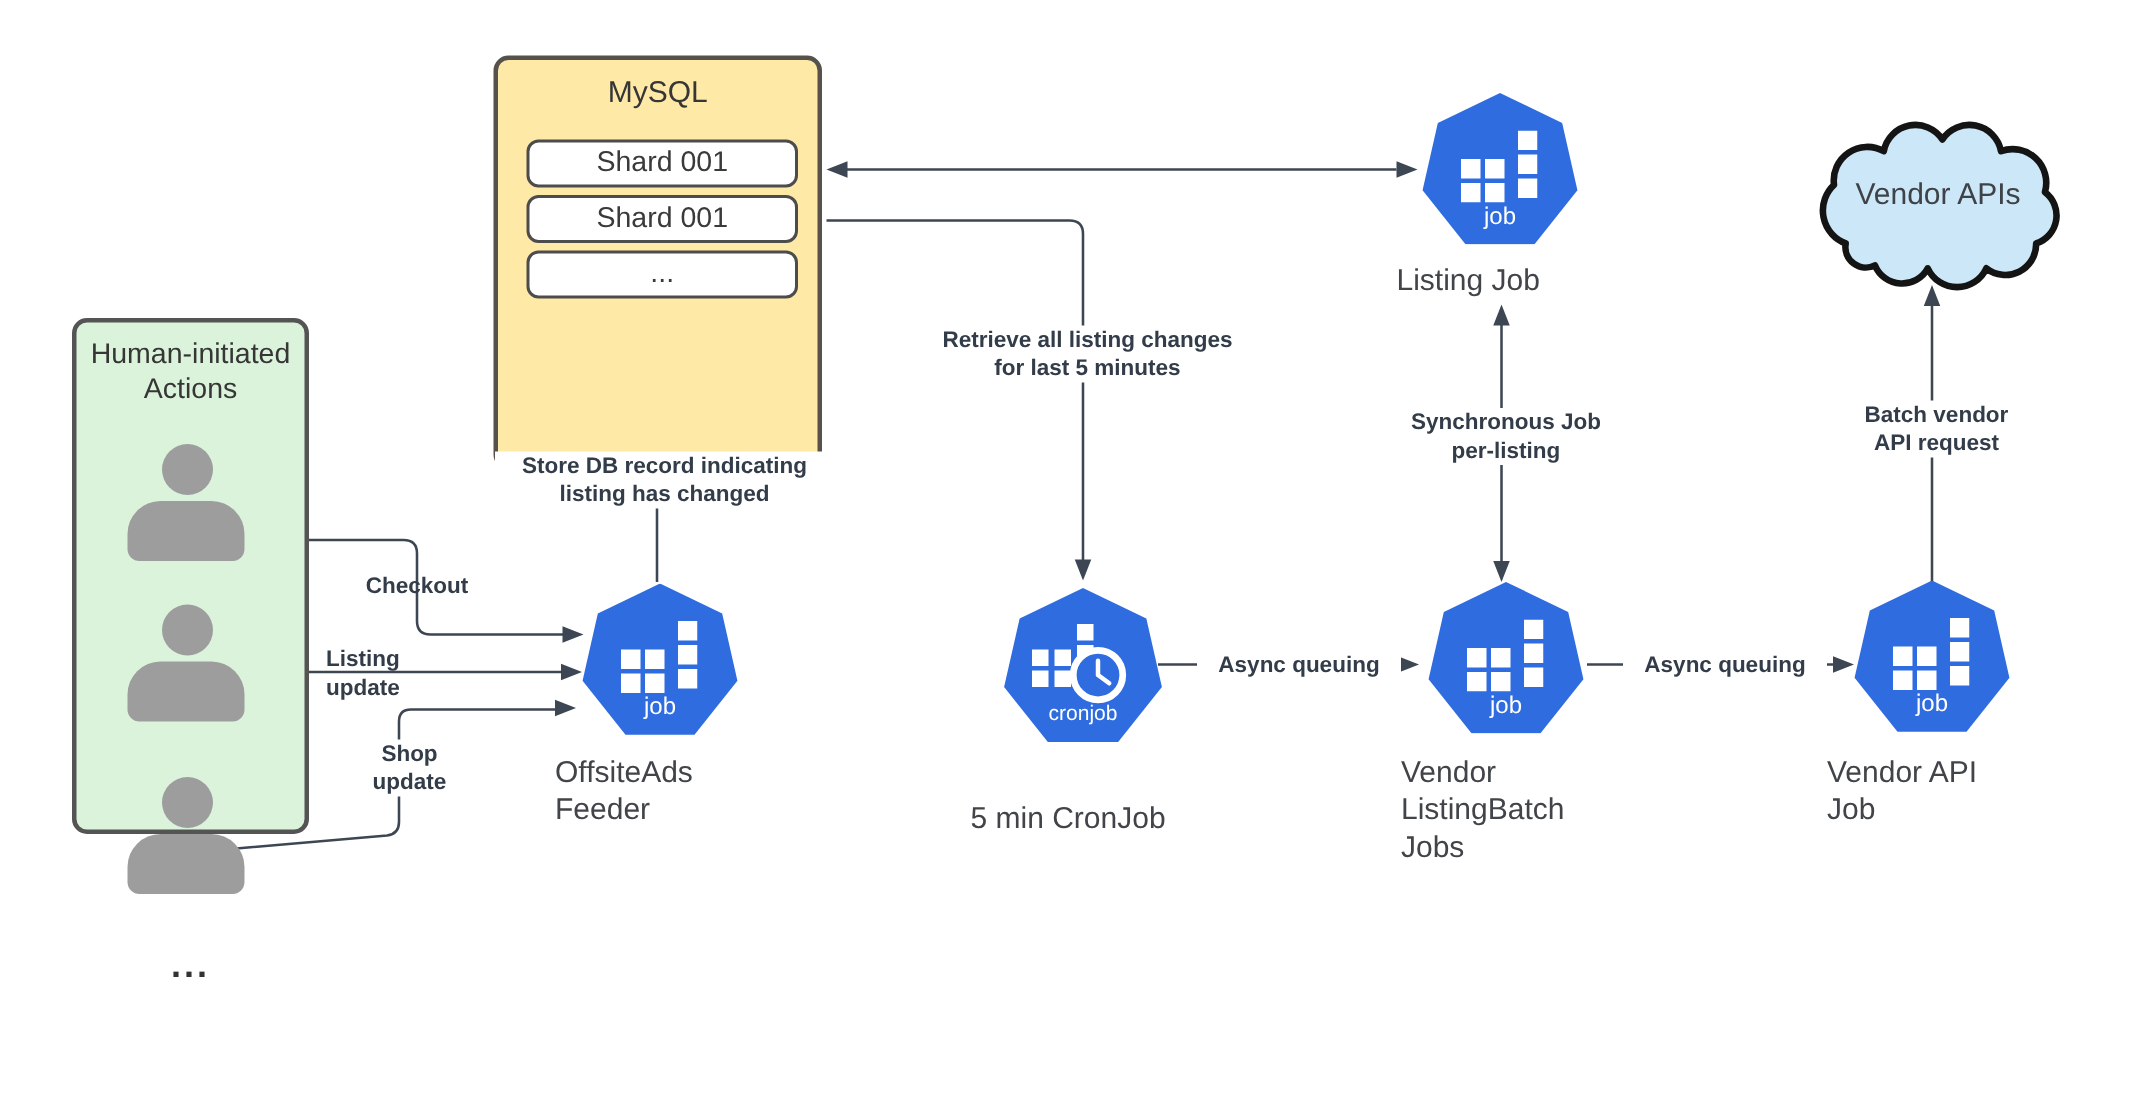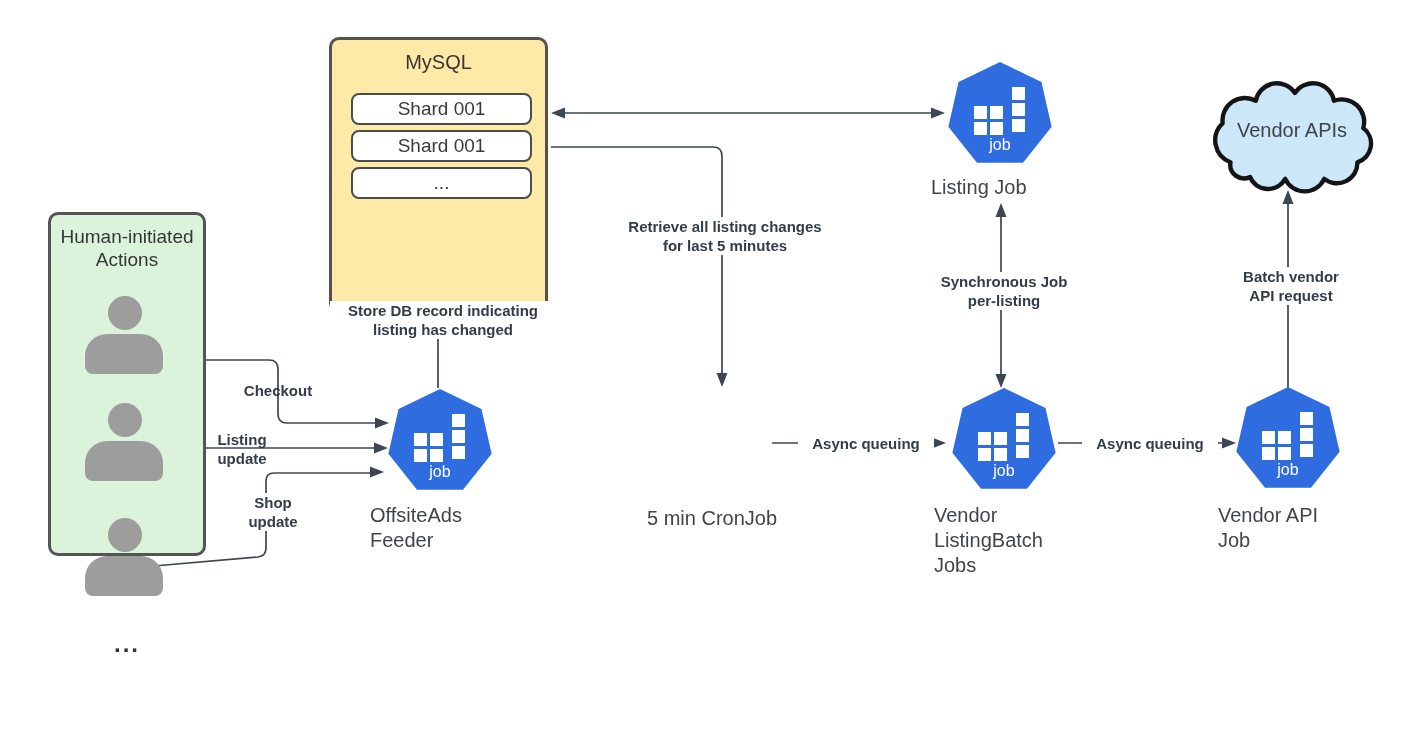--- a/index.html
+++ b/index.html
@@ -159,21 +159,37 @@
         <rect x="0" y="19" width="13" height="13"></rect>
         <rect x="16" y="19" width="13" height="13"></rect>
         <rect x="0" y="35" width="13" height="13"></rect>
         <rect x="16" y="35" width="13" height="13"></rect>
       </g>
     </svg>
     <div class="badge">job</div>
   </div>
   <div class="caption" style="left:931px; top:175px; width:140px;">Listing Job</div>
 
-  <div class="caption" style="left:647px; top:506px; width:150px;">5 min CronJob</div>
+  <div class="hept" style="left:668px; top:392px; width:108px; height:108px;">
+    <svg width="66" height="54" style="left:20px; top:24px;">
+      <g fill="#ffffff">
+        <rect x="30" y="0" width="11" height="11"></rect>
+        <rect x="30" y="14" width="11" height="11"></rect>
+        <rect x="30" y="28" width="11" height="11"></rect>
+        <rect x="0" y="17" width="11" height="11"></rect>
+        <rect x="15" y="17" width="11" height="11"></rect>
+        <rect x="0" y="31" width="11" height="11"></rect>
+        <rect x="15" y="31" width="11" height="11"></rect>
+      </g>
+      <circle cx="44" cy="34" r="16.5" fill="#2e6ce0" stroke="#ffffff" stroke-width="4.5"></circle>
+      <path d="M44,34 L44,24.5 M44,34 L51.5,39.5" stroke="#ffffff" stroke-width="3" stroke-linecap="round" fill="none"></path>
+    </svg>
+    <div class="badge small">cronjob</div>
+  </div>
+  <div class="caption" style="left:647px; top:534px; width:150px;">5 min CronJob</div>
 
   <div class="hept" style="left:951px; top:388px;">
     <svg width="51" height="48" style="left:27px; top:25px;">
       <g fill="#ffffff">
         <rect x="38" y="0" width="13" height="13"></rect>
         <rect x="38" y="16" width="13" height="13"></rect>
         <rect x="38" y="32" width="13" height="13"></rect>
         <rect x="0" y="19" width="13" height="13"></rect>
         <rect x="16" y="19" width="13" height="13"></rect>
         <rect x="0" y="35" width="13" height="13"></rect>

